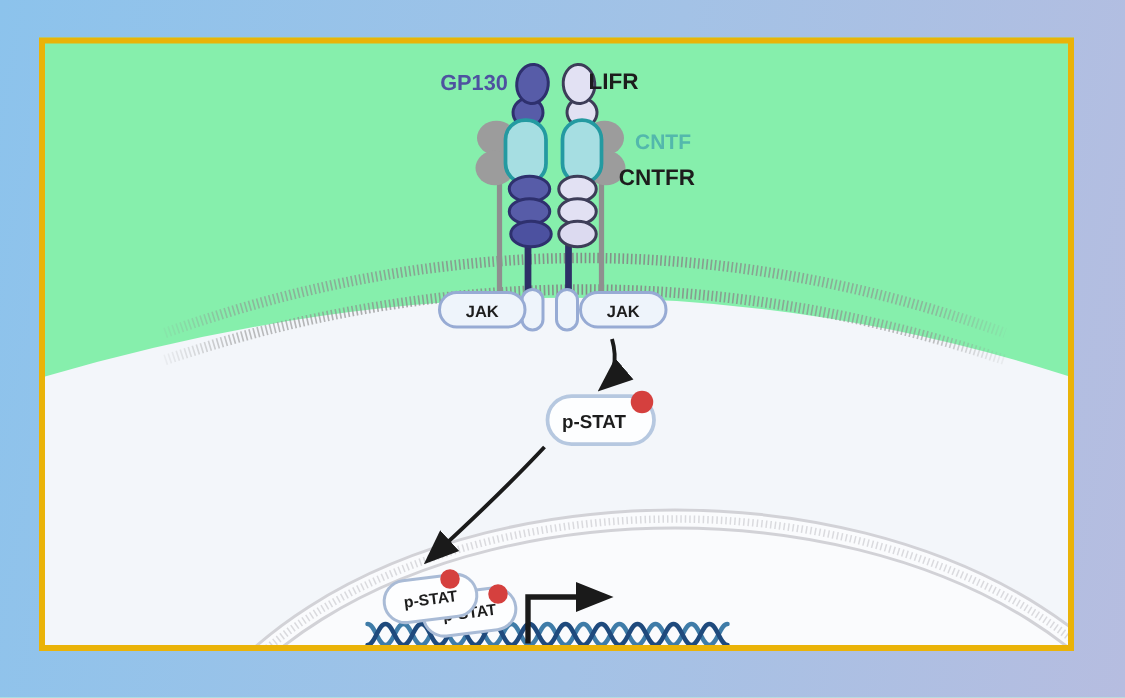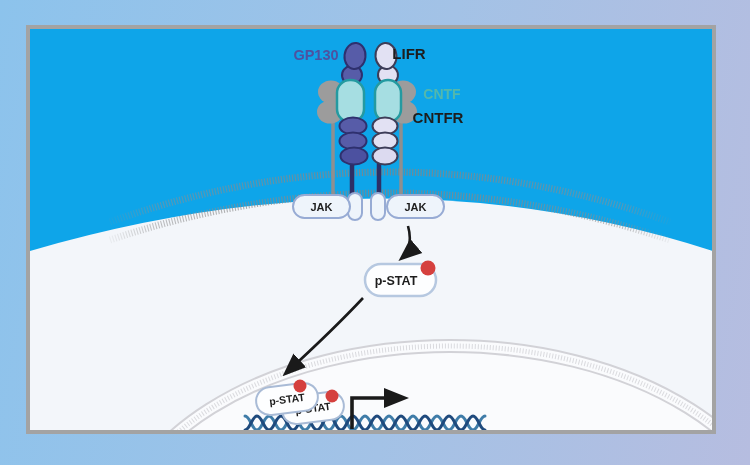--- a/index.html
+++ b/index.html
@@ -3,21 +3,21 @@
 <meta charset="utf-8">
 <style>
   html,body{margin:0;padding:0;}
   body{
     width:750px;height:465px;overflow:hidden;position:relative;
     background:linear-gradient(100deg,#8cc3ec 0%,#a3c2e6 55%,#b6bde0 100%);
     font-family:"Liberation Sans",sans-serif;
   }
   .canvas{
     position:absolute;left:26px;top:25px;width:682px;height:401px;
-    background:#0ea5e9;border:4px solid #a3a3a3;overflow:hidden;
+    background:#86efac;border:4px solid #eab308;overflow:hidden;
   }
   svg{display:block;}
   svg text{font-family:"Liberation Sans",sans-serif;font-weight:bold;}
   .lbl-gp130{fill:#4e52a0;font-size:14.5px;}
   .lbl-lifr{fill:#1d1d1d;font-size:15px;}
   .lbl-cntf{fill:#53b8ac;font-size:14px;}
   .lbl-cntfr{fill:#1d1d1d;font-size:15px;}
   .lbl-jak{fill:#1d1d1d;font-size:11px;}
   .lbl-pstat{fill:#1d1d1d;font-size:12.5px;}
   .lbl-pstat-sm{fill:#1d1d1d;font-size:10.5px;}

